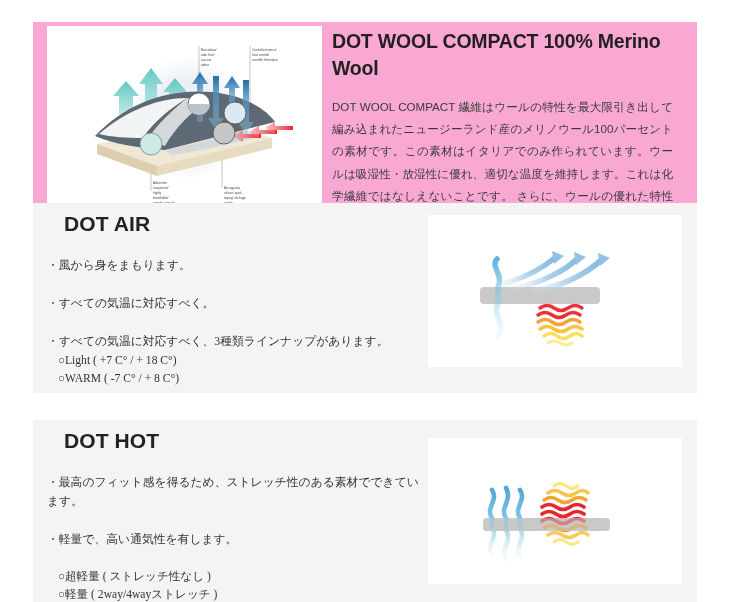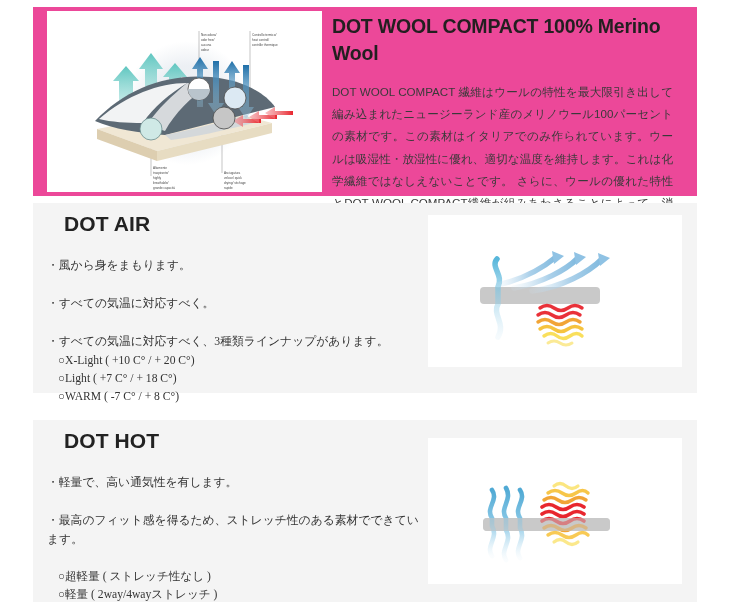--- a/index.html
+++ b/index.html
@@ -19,24 +19,24 @@
     position: relative;
     width: 730px;
     height: 602px;
     background: #ffffff;
   }
 
   
   .hero {
     position: absolute;
     left: 33px;
-    top: 7px;
+    top: 22px;
     width: 664px;
     height: 189px;
-    background: #ec4899;
+    background: #f9a8d4;
     display: flex;
     justify-content: center;
   }
   .hero-figure {
     width: 275px;
     height: 181px;
     margin: 4px 0 0 14px;
     background: #ffffff;
     position: relative;
     flex: none;
@@ -243,21 +243,20 @@
       <ul class="sec-list">
         <li>
           <span>・風から身をまもります。</span>
         </li>
         <li>
           <span>・すべての気温に対応すべく。</span>
         </li>
         <li>
           <span>・すべての気温に対応すべく、3種類ラインナップがあります。</span>
           <ul class="sub-list">
-            <li>○X-Light ( +10 C° / + 20 C°)</li>
             <li>○Light ( +7 C° / + 18 C°)</li>
             <li>○WARM ( -7 C° / + 8 C°)</li>
           </ul>
         </li>
       </ul>
     </div>
 
     <div class="sec-figure">
       <svg width="254" height="152" viewBox="0 0 254 152">
         <defs>
@@ -301,24 +300,24 @@
         </g>
       </svg>
     </div>
   </div>
 
   <div class="section" id="section-hot">
     <div class="sec-left">
       <h2 class="sec-title">DOT HOT</h2>
       <ul class="sec-list">
         <li>
+          <span>・最高のフィット感を得るため、ストレッチ性のある素材でできています。</span>
+        </li>
+        <li>
           <span>・軽量で、高い通気性を有します。</span>
-        </li>
-        <li>
-          <span>・最高のフィット感を得るため、ストレッチ性のある素材でできています。</span>
         </li>
         <li>
           <ul class="sub-list">
             <li>○超軽量 ( ストレッチ性なし )</li>
             <li>○軽量 ( 2way/4wayストレッチ )</li>
           </ul>
         </li>
       </ul>
     </div>
 

